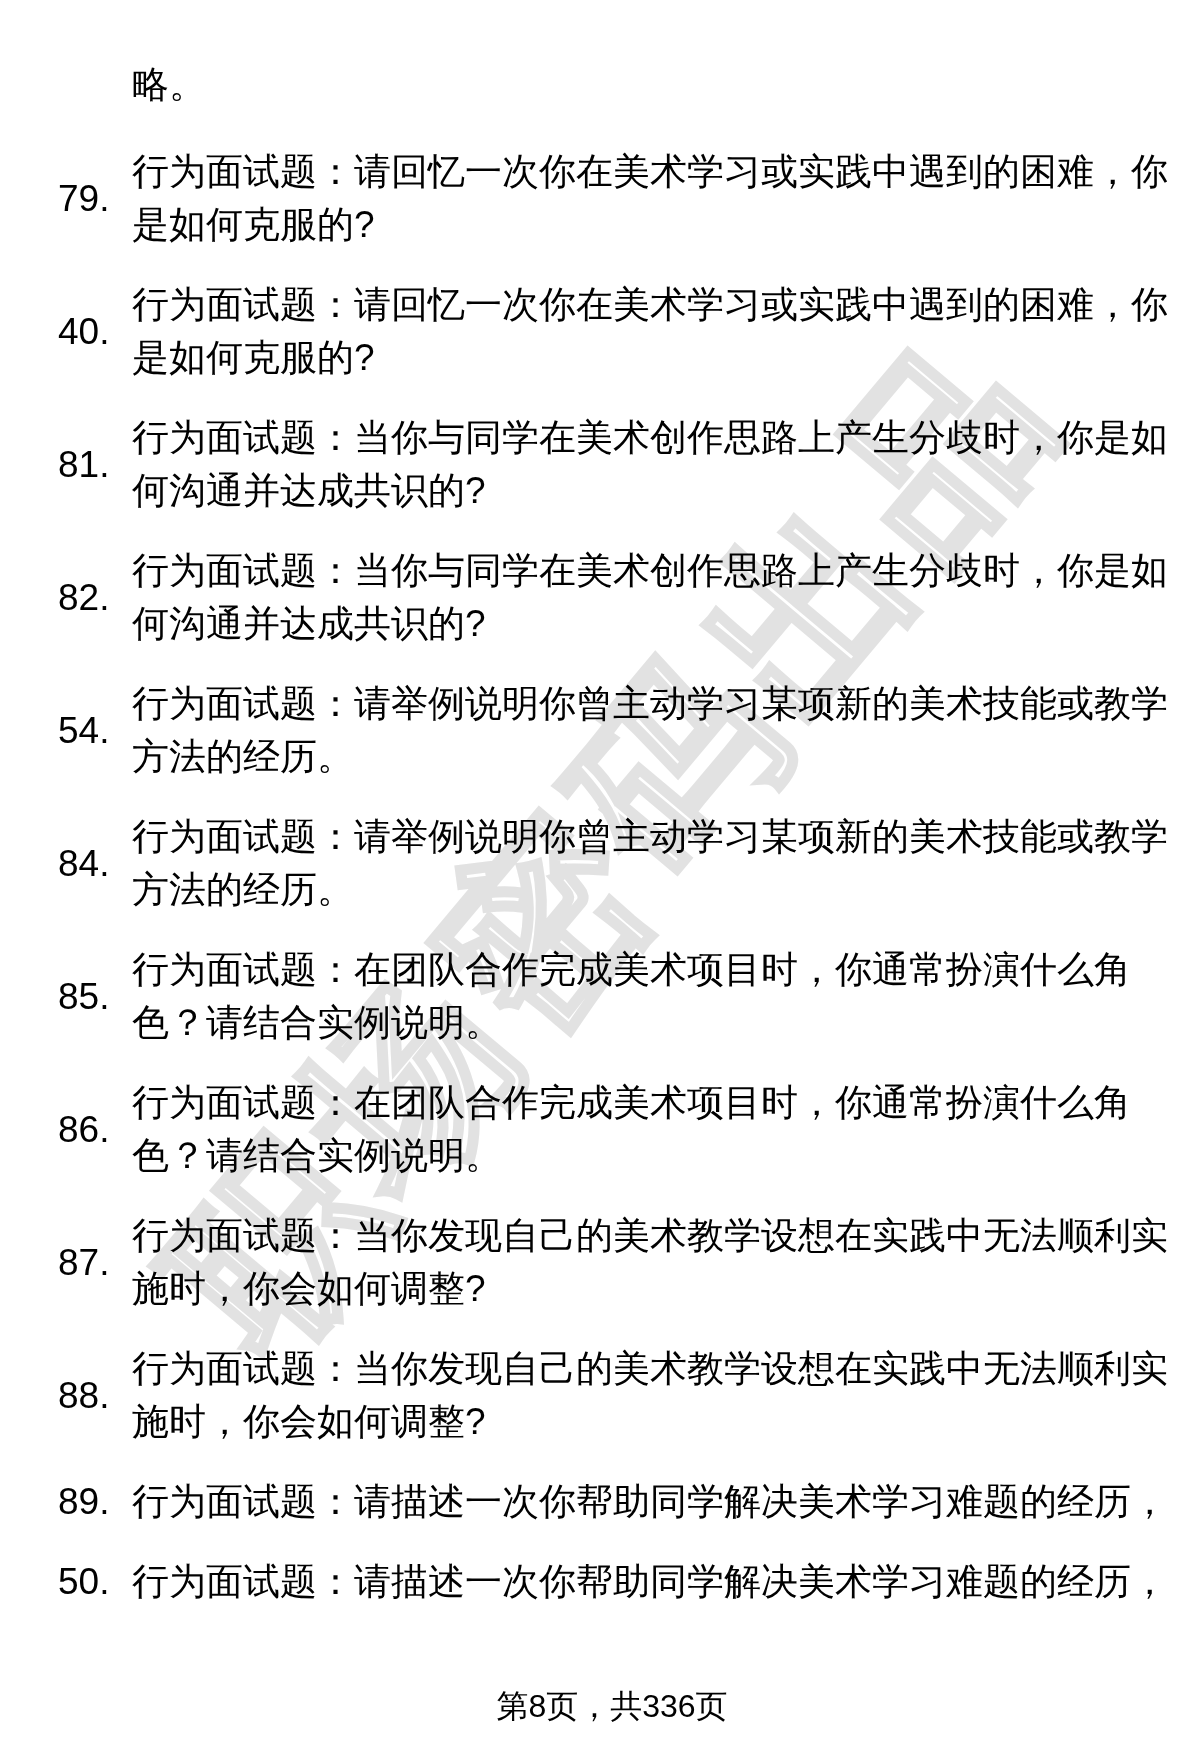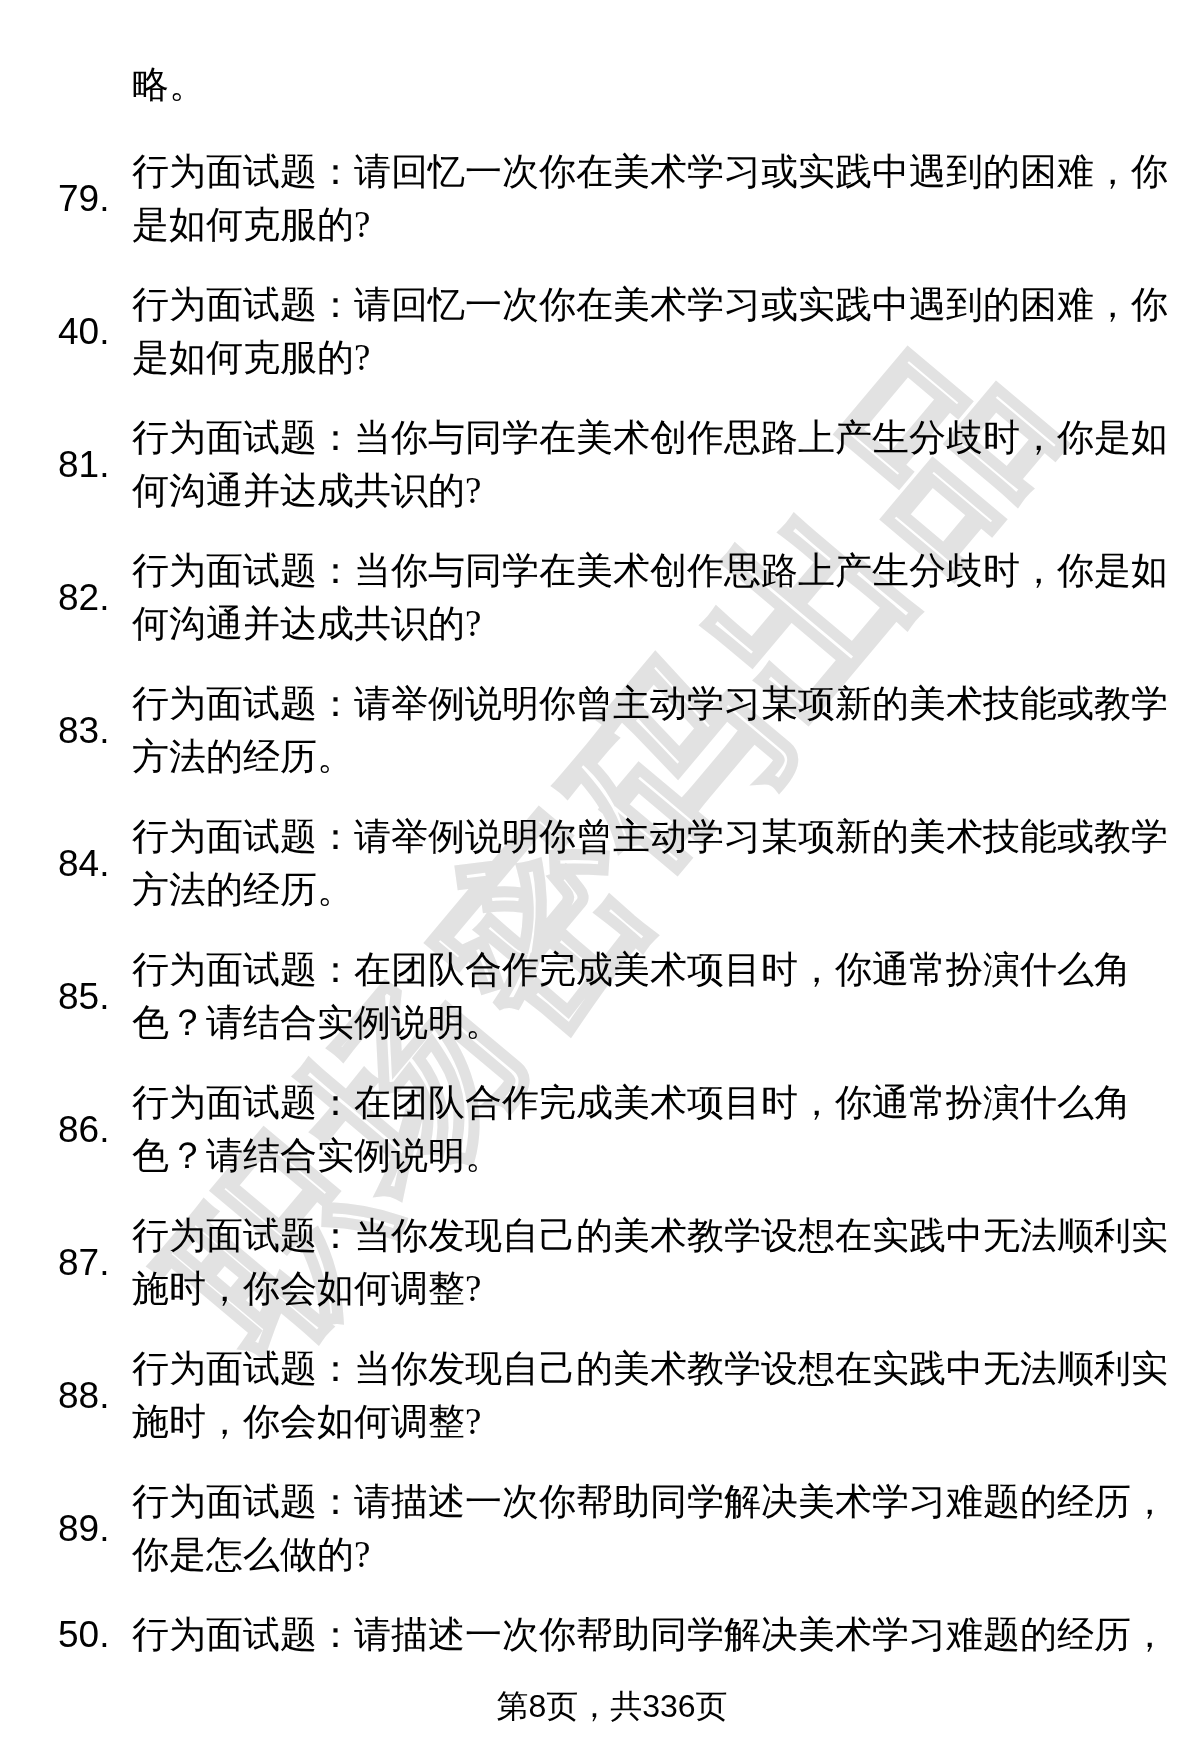--- a/index.html
+++ b/index.html
@@ -50,21 +50,20 @@
     line-height: 53px;
     white-space: nowrap;
   }
   .qlines {
     flex: 1 1 auto;
   }
   .qline {
     font-size: 37px;
     line-height: 53px;
     white-space: nowrap;
-    font-family: Liberation Serif, serif;
   }
   .footer {
     position: absolute;
     left: 12px;
     top: 1684px;
     width: 1200px;
     text-align: center;
     font-size: 32px;
     line-height: 44px;
     white-space: nowrap;
@@ -107,21 +106,21 @@
 
   <div class="row item">
     <div class="num">82.</div>
     <div class="qlines">
       <div class="qline">行为面试题：当你与同学在美术创作思路上产生分歧时，你是如</div>
       <div class="qline">何沟通并达成共识的?</div>
     </div>
   </div>
 
   <div class="row item">
-    <div class="num">83.</div>
+    <div class="num">54.</div>
     <div class="qlines">
       <div class="qline">行为面试题：请举例说明你曾主动学习某项新的美术技能或教学</div>
       <div class="qline">方法的经历。</div>
     </div>
   </div>
 
   <div class="row item">
     <div class="num">84.</div>
     <div class="qlines">
       <div class="qline">行为面试题：请举例说明你曾主动学习某项新的美术技能或教学</div>
@@ -158,21 +157,20 @@
     <div class="qlines">
       <div class="qline">行为面试题：当你发现自己的美术教学设想在实践中无法顺利实</div>
       <div class="qline">施时，你会如何调整?</div>
     </div>
   </div>
 
   <div class="row item">
     <div class="num">89.</div>
     <div class="qlines">
       <div class="qline">行为面试题：请描述一次你帮助同学解决美术学习难题的经历，</div>
-      <div class="qline">你是怎么做的?</div>
     </div>
   </div>
 
   <div class="row item">
     <div class="num">50.</div>
     <div class="qlines">
       <div class="qline">行为面试题：请描述一次你帮助同学解决美术学习难题的经历，</div>
     </div>
   </div>
 

